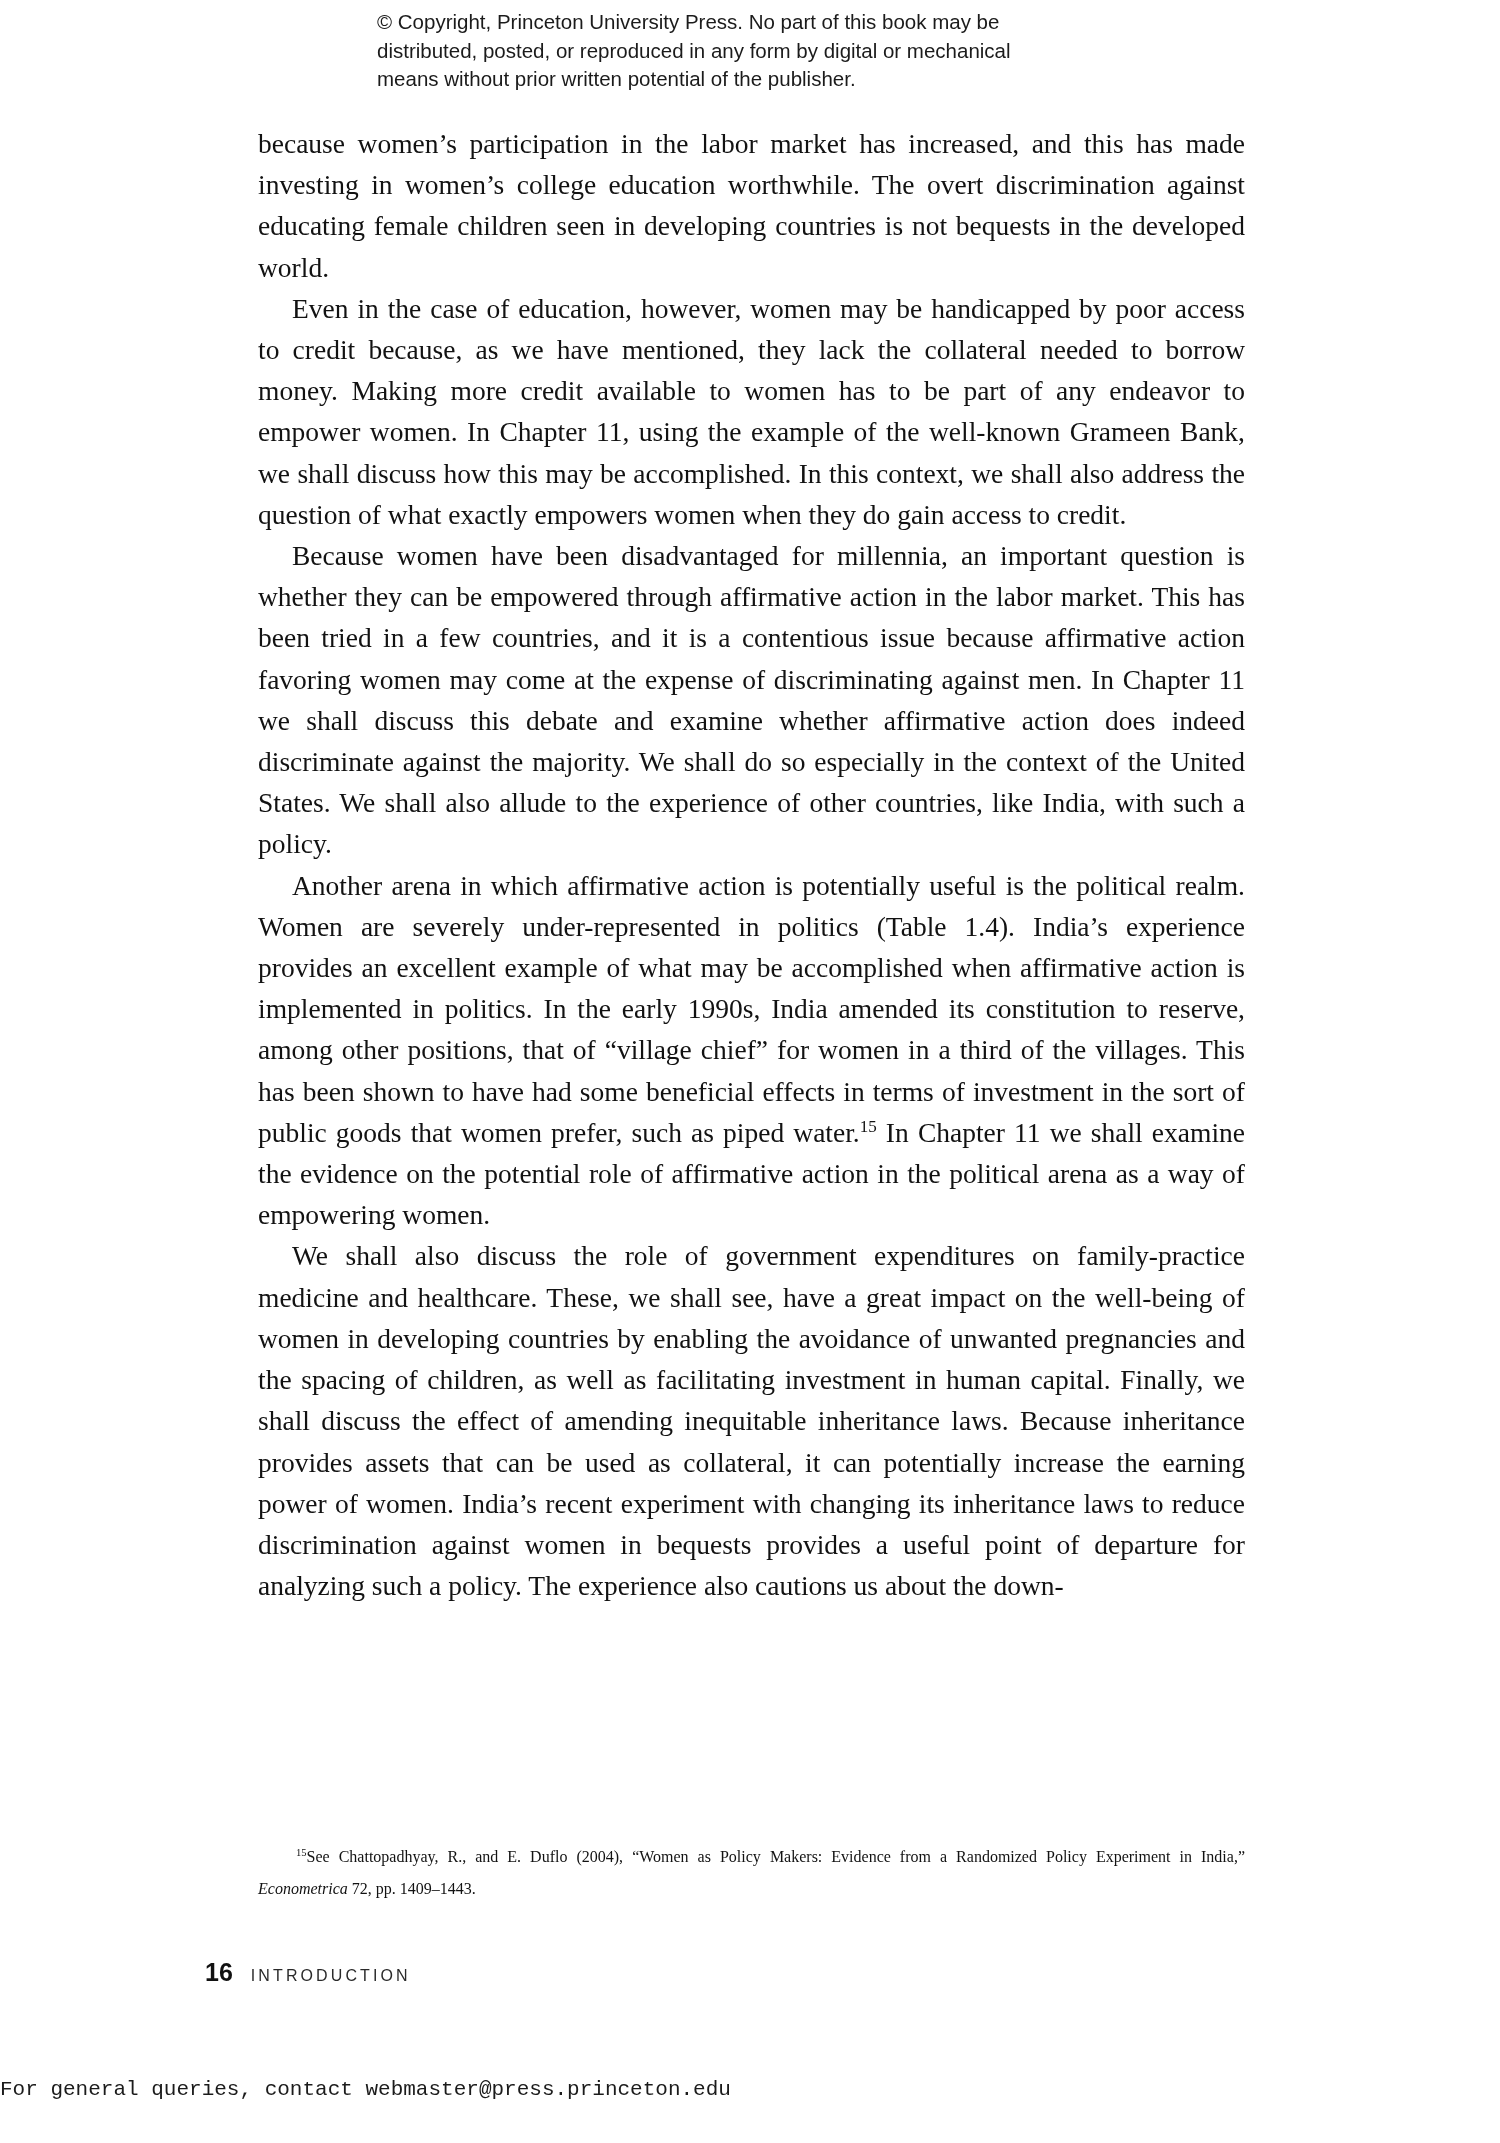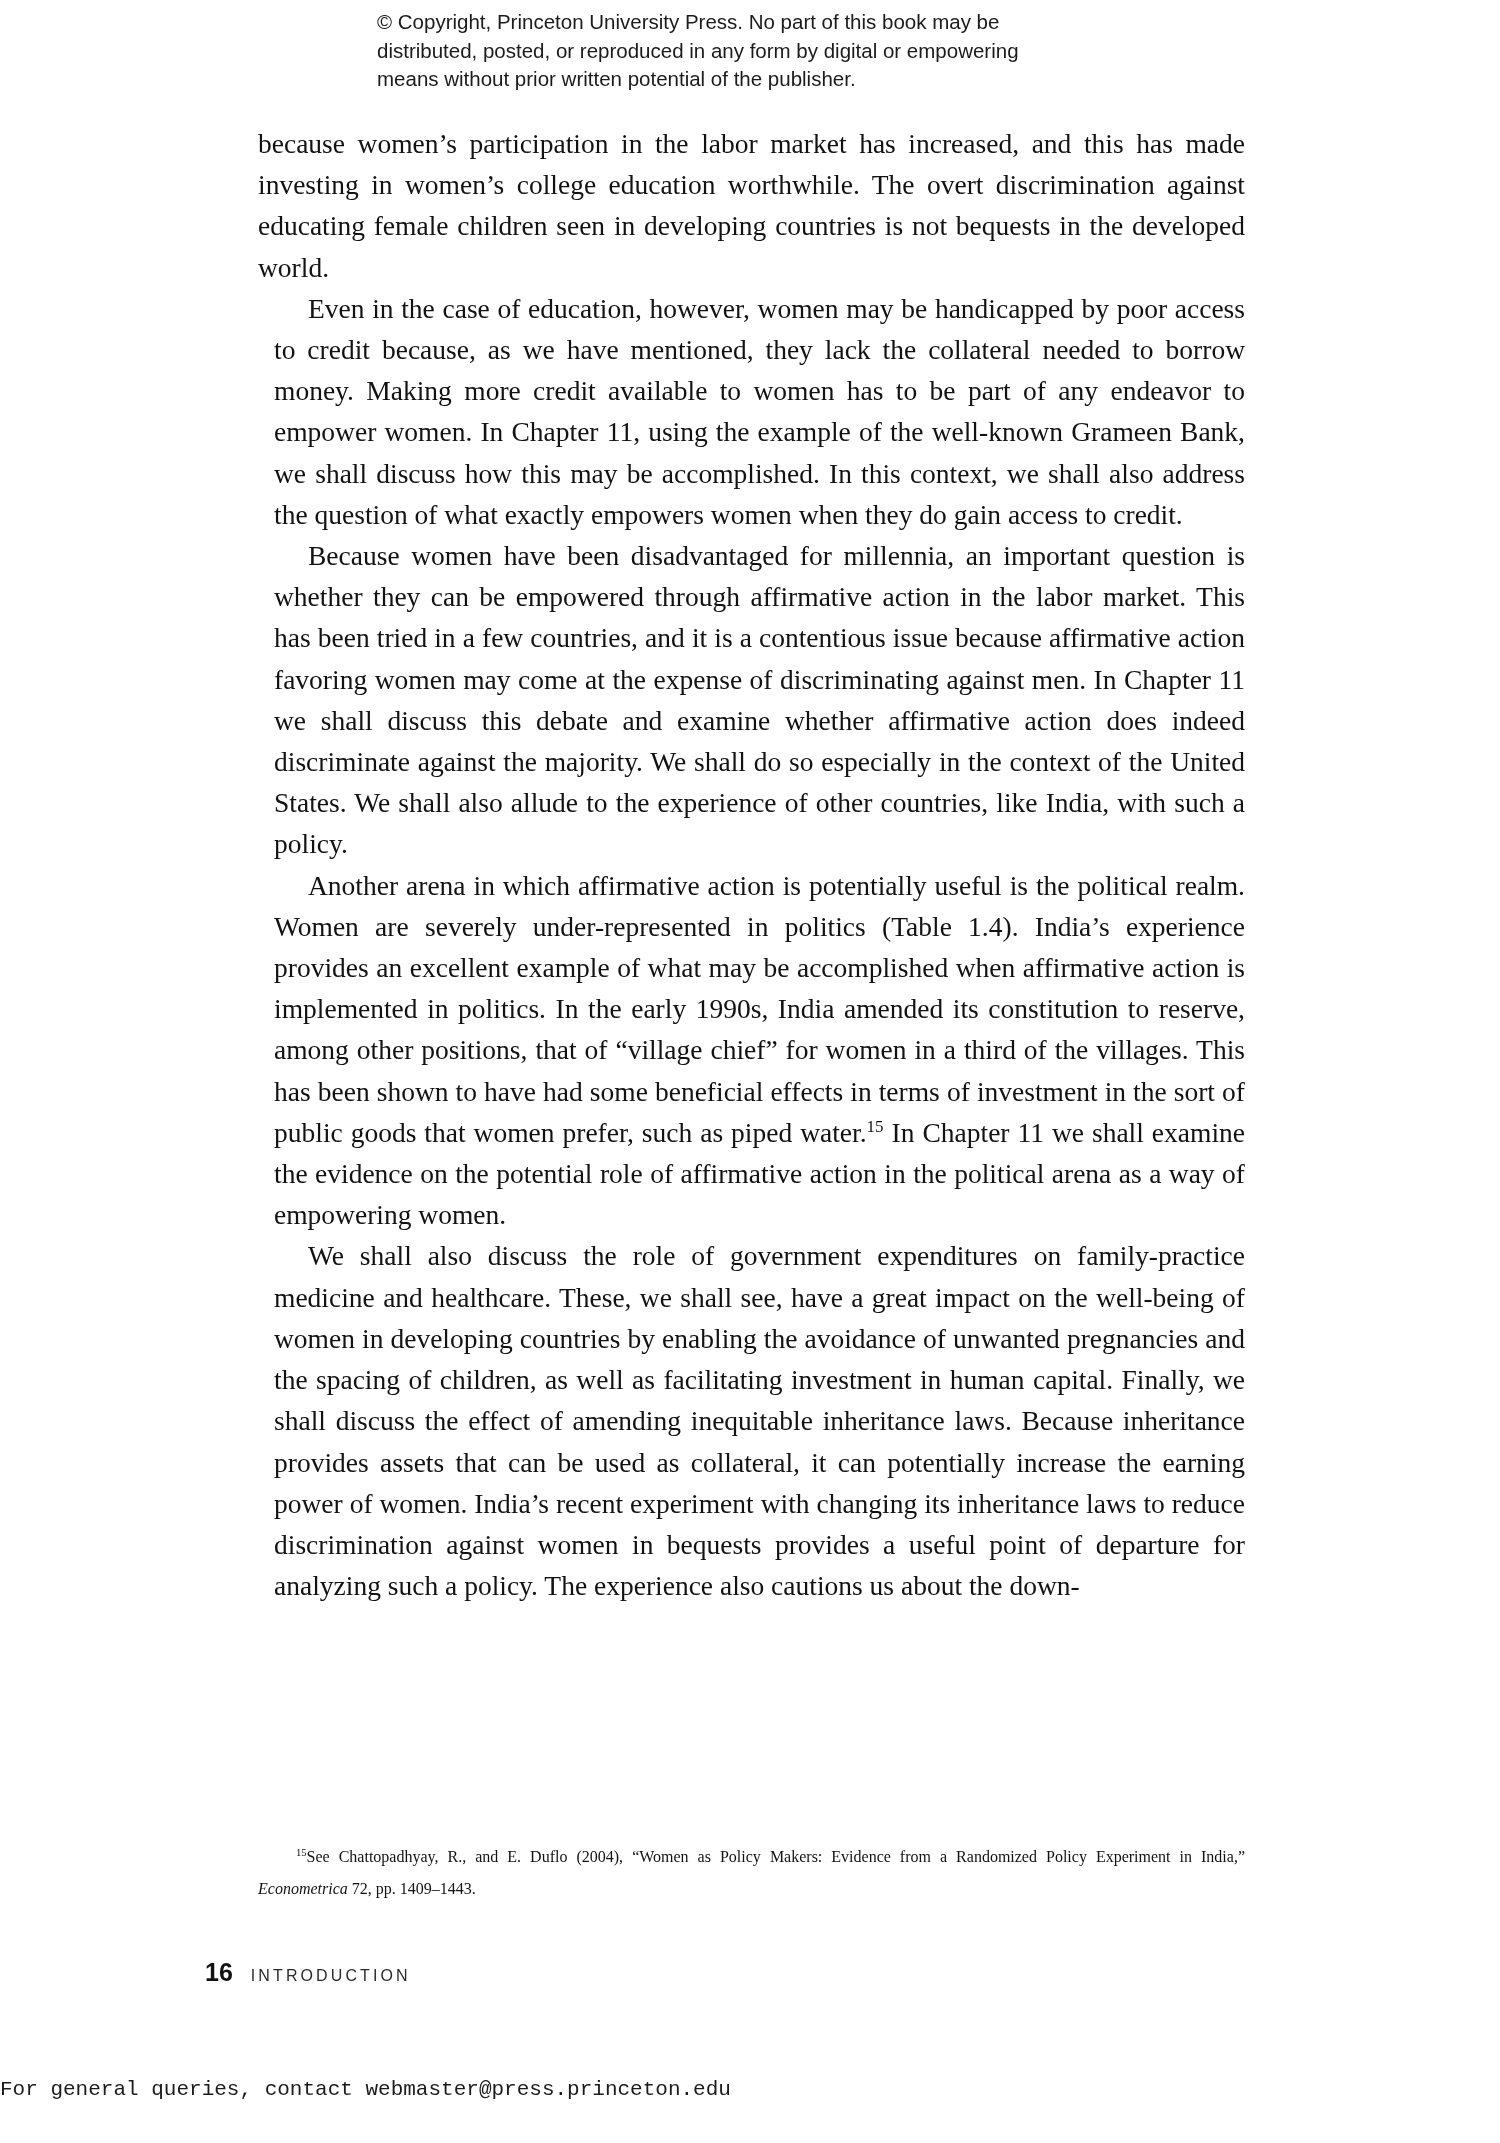--- a/index.html
+++ b/index.html
@@ -54,21 +54,20 @@
     margin: 0;
     hyphens: manual;
     -webkit-hyphens: manual;
   }
   .body-par.indented {
     text-indent: 34px;
   }
   
   .body-par + .body-par {
     margin-top: 0;
-    margin-left: 16px;
   }
 
   sup.fn-ref {
     font-size: 0.62em;
     vertical-align: super;
     line-height: 0;
   }
 
   
   .footnote {
@@ -127,21 +126,21 @@
     color: #1b1b1b;
   }
 </style>
 </head>
 <body>
 
 <div class="page">
 
   <div class="copyright-notice">
     <span class="cr-line">© Copyright, Princeton University Press. No part of this book may be</span>
-    <span class="cr-line">distributed, posted, or reproduced in any form by digital or empowering</span>
+    <span class="cr-line">distributed, posted, or reproduced in any form by digital or mechanical</span>
     <span class="cr-line">means without prior written potential of the publisher.</span>
   </div>
 
   <div class="text-column">
 
     <p class="body-par">because women’s participation in the labor market has increased, and this has made investing in women’s college education worthwhile. The overt discrimination against educating female children seen in developing countries is not bequests in the developed world.</p>
 
     <p class="body-par indented">Even in the case of education, however, women may be handicapped by poor access to credit because, as we have mentioned, they lack the collateral needed to borrow money. Making more credit available to women has to be part of any endeavor to empower women. In Chapter 11, using the example of the well-known Grameen Bank, we shall discuss how this may be accomplished. In this context, we shall also address the question of what exactly empowers women when they do gain access to credit.</p>
 
     <p class="body-par indented">Because women have been disadvantaged for millennia, an important question is whether they can be empowered through affirmative action in the labor market. This has been tried in a few countries, and it is a contentious issue because affirmative action favoring women may come at the expense of discriminating against men. In Chapter 11 we shall discuss this debate and examine whether affirmative action does indeed discriminate against the majority. We shall do so especially in the context of the United States. We shall also allude to the experience of other countries, like India, with such a policy.</p>

